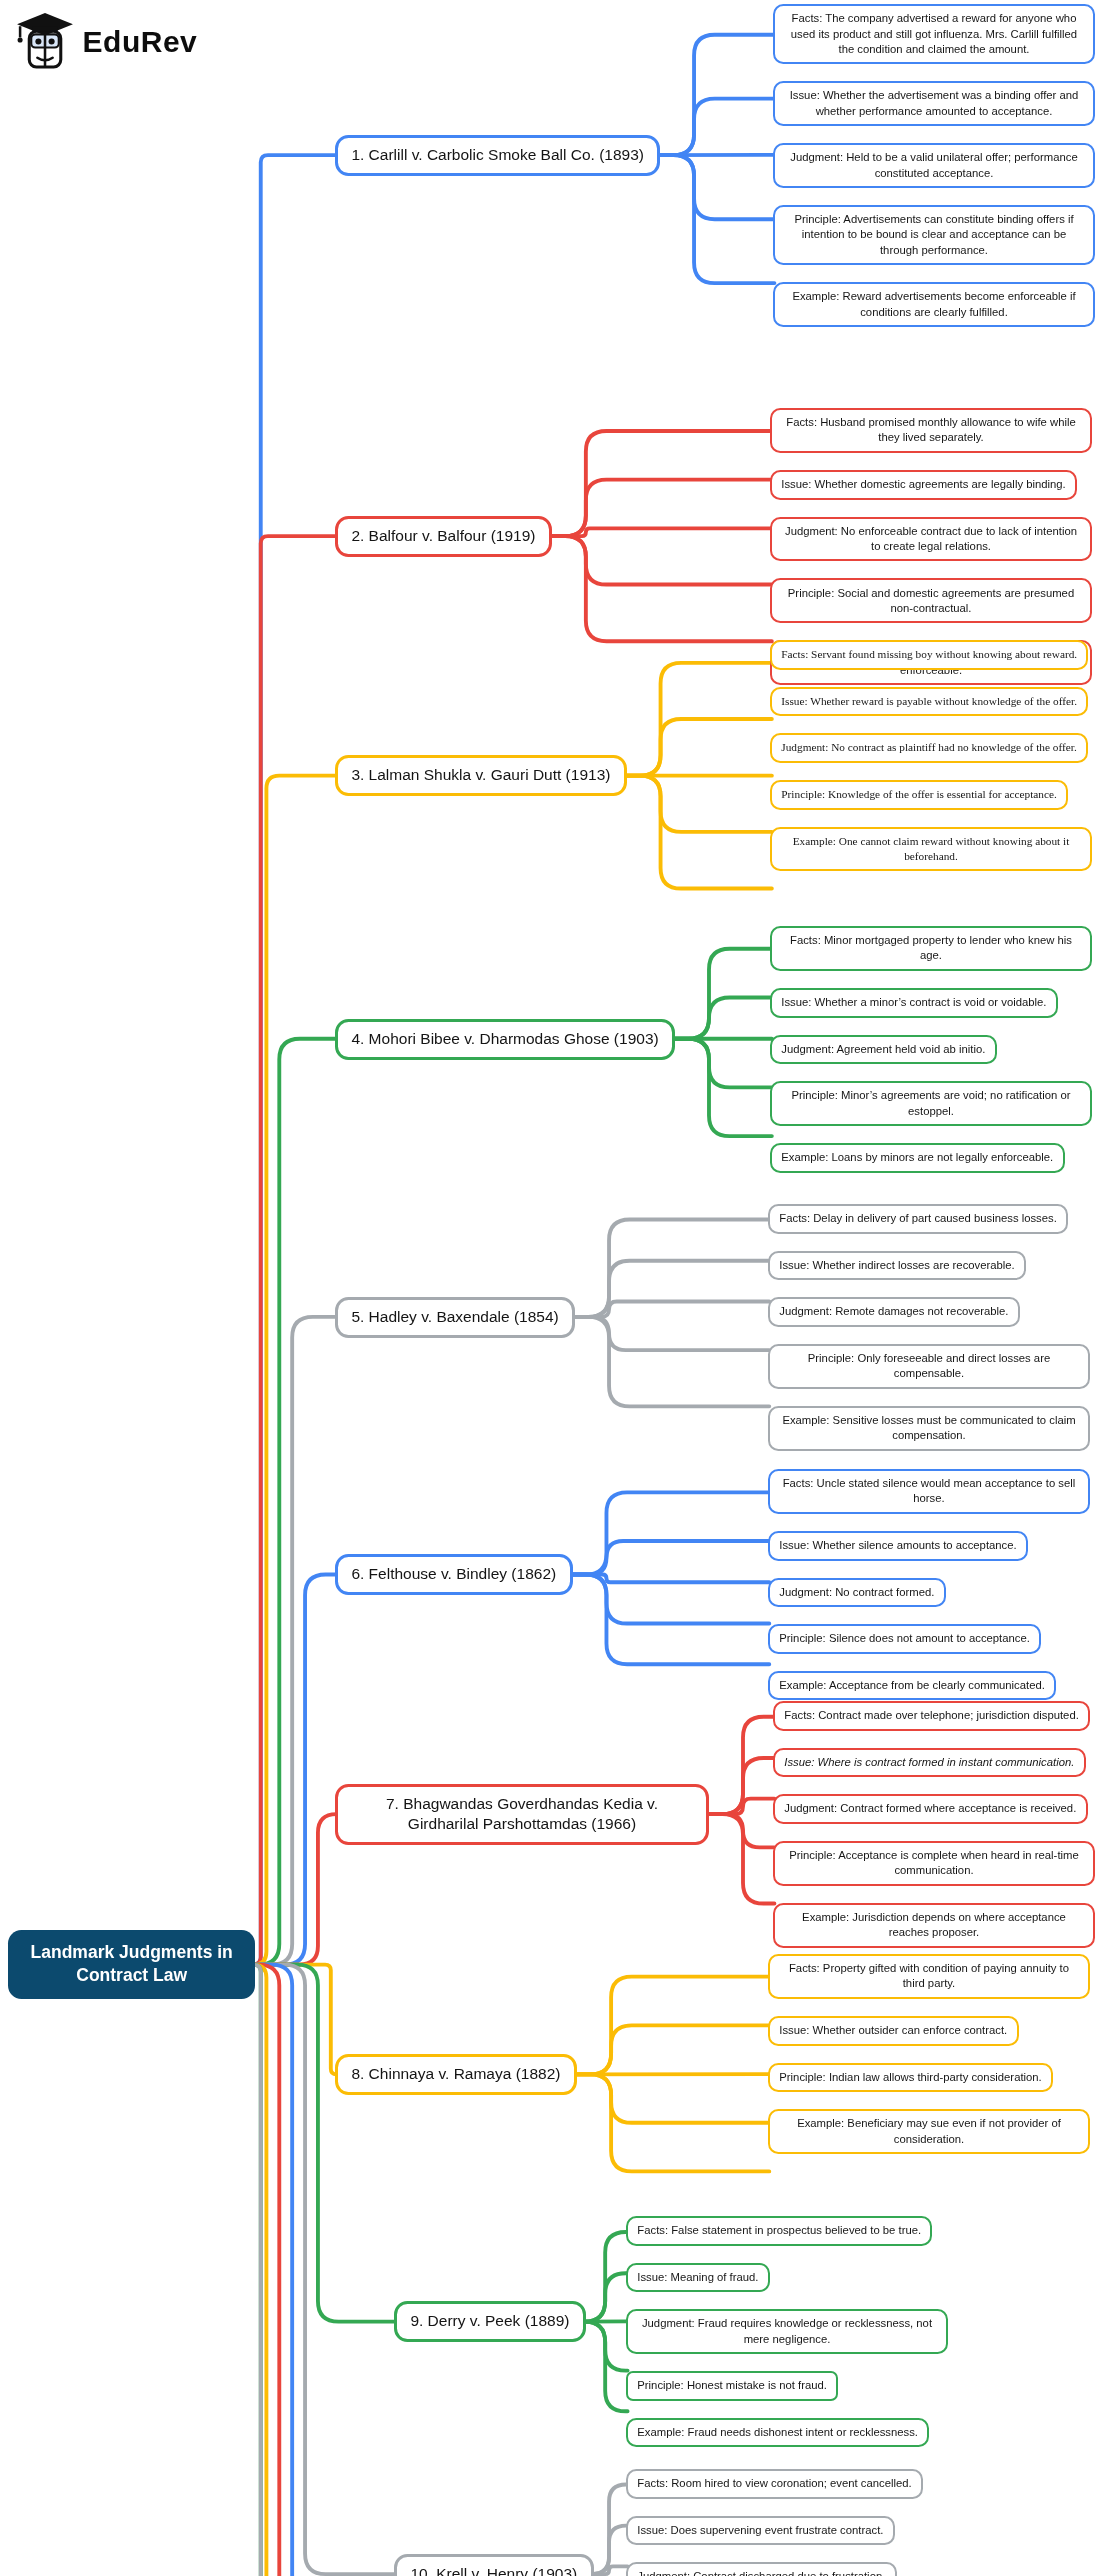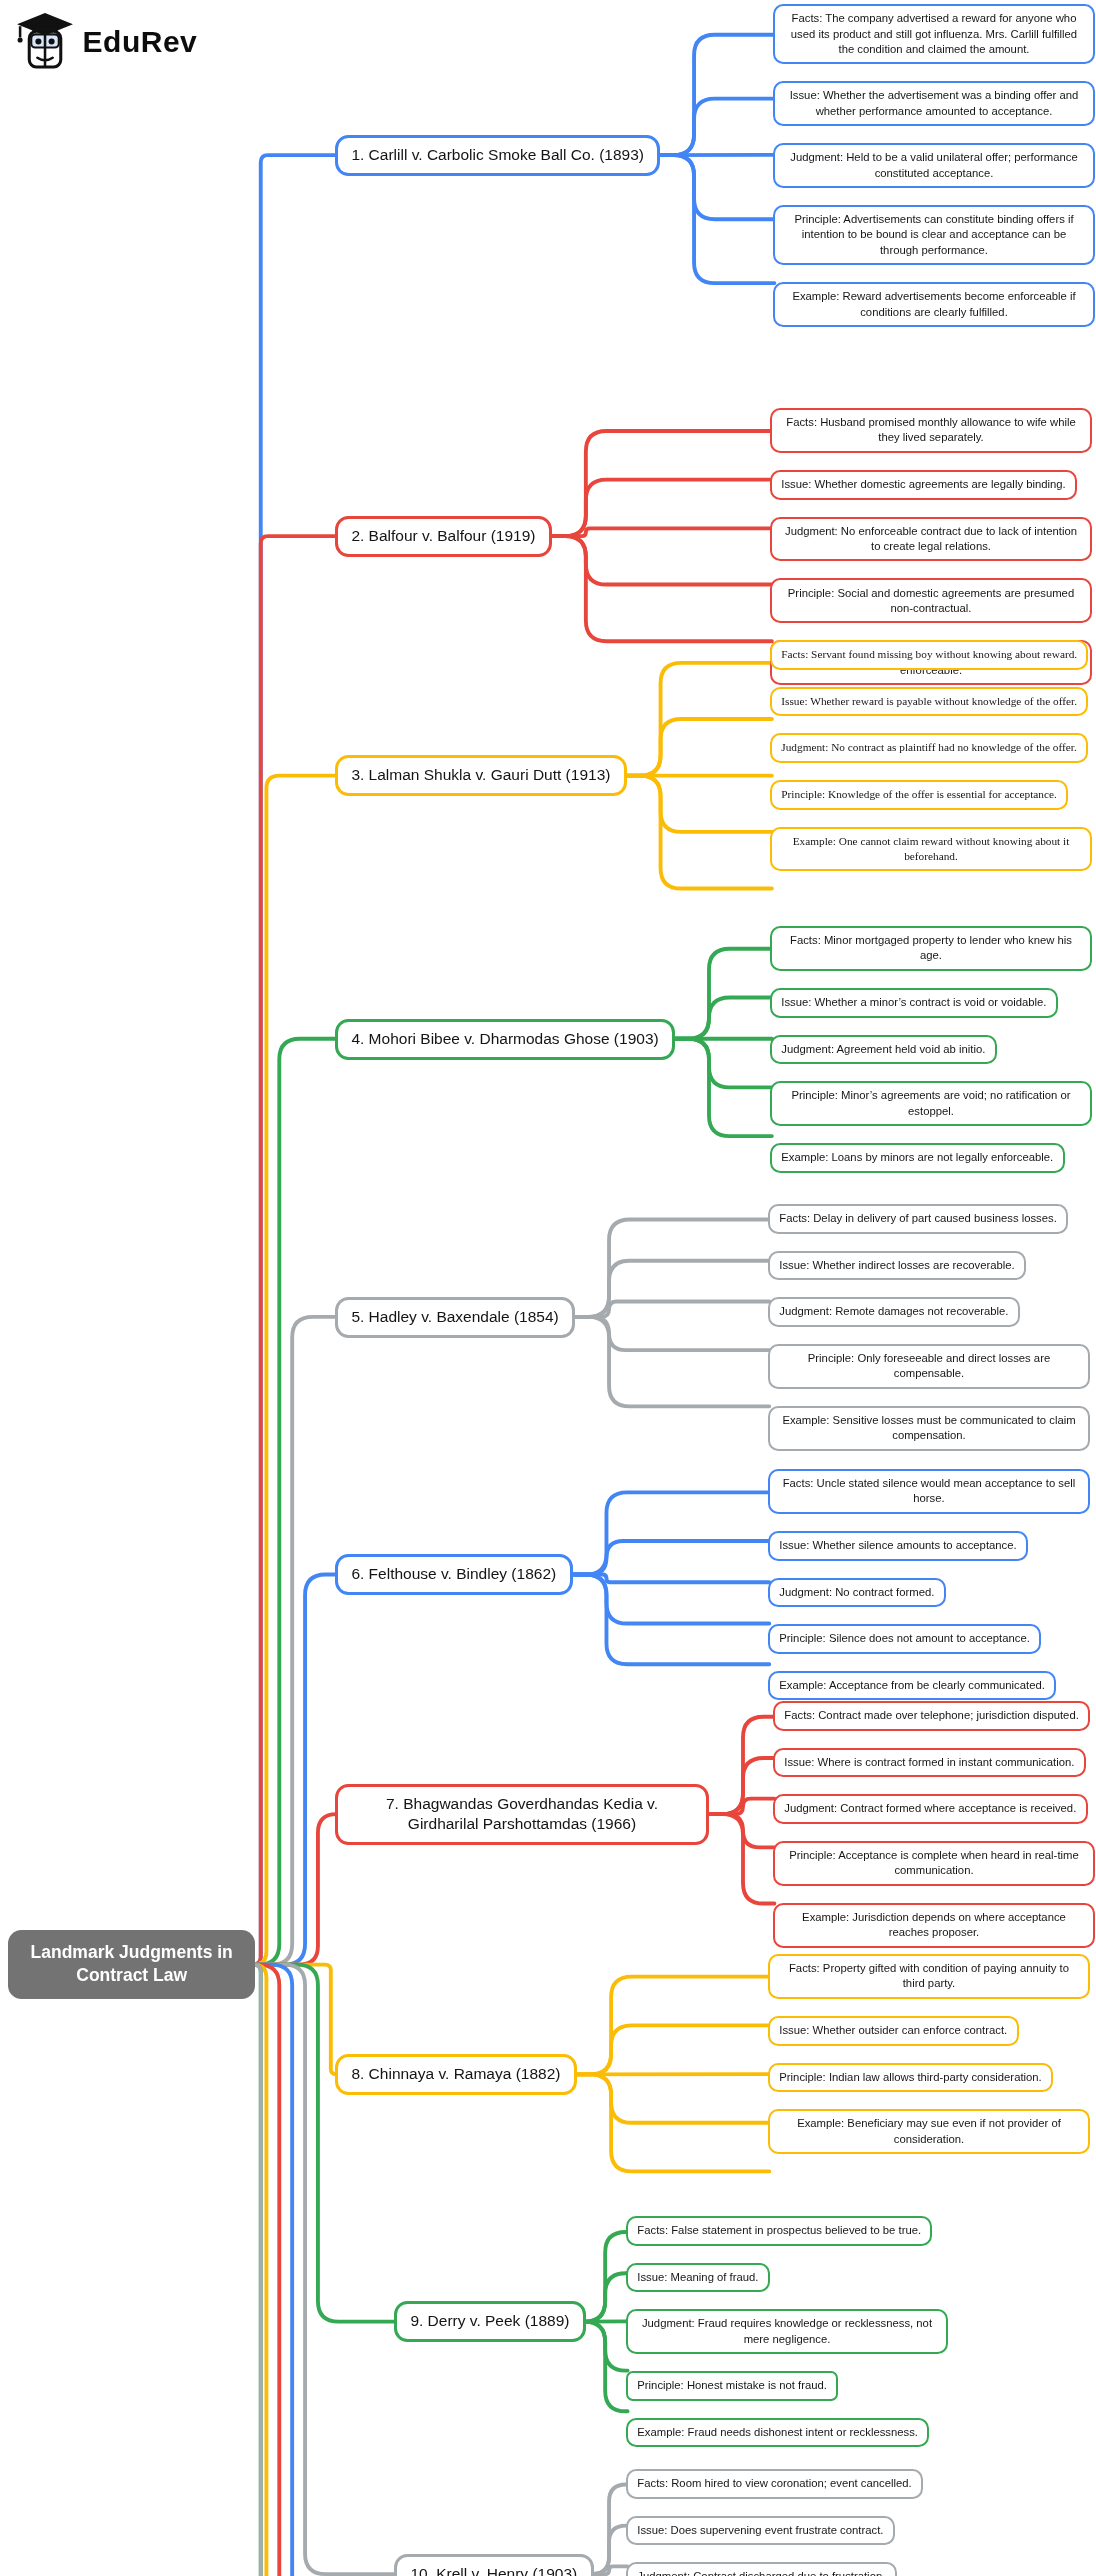--- a/index.html
+++ b/index.html
@@ -161,21 +161,21 @@
       <circle cx="74" cy="60" r="6" fill="#111111"></circle>
       <path d="M46 92 Q61 102 76 92" fill="none" stroke="#111111" stroke-width="5" stroke-linecap="round"></path>
       <polygon points="61,4 116,26 61,48 6,26" fill="#111111"></polygon>
       <rect x="36" y="30" width="50" height="10" fill="#111111"></rect>
       <line x1="12" y1="30" x2="12" y2="52" stroke="#111111" stroke-width="5"></line>
       <circle cx="12" cy="57" r="5" fill="#111111"></circle>
     </svg>
     <span class="brand">EduRev</span>
   </div>
 
-  <div id="root-node" class="node" style="background: #737373; color: rgb(255, 255, 255); top: 1930px;">
+  <div id="root-node" class="node" style="background: #0c4a6e; color: rgb(255, 255, 255); top: 1930px;">
     <span>Landmark Judgments in Contract Law</span>
   </div>
 
   <div id="groups">
       <div class="case-group">
       <div class="case-node" style="border-color: rgb(66, 133, 244); left: 335px; top: 135px;">
         <span>1. Carlill v. Carbolic Smoke Ball Co. (1893)</span>
       </div>
       <div class="leaf-col" style="left: 773px; top: 4.1px;">
           <div class="leaf-node" style="border-color: rgb(66, 133, 244);">
@@ -306,21 +306,21 @@
         </div>
     </div>
       <div class="case-group">
       <div class="case-node" style="border-color: rgb(232, 69, 60); left: 335px; top: 1784px;">
         <span>7. Bhagwandas Goverdhandas Kedia v. Girdharilal Parshottamdas (1966)</span>
       </div>
       <div class="leaf-col" style="left: 773px; top: 1701px;">
           <div class="leaf-node" style="border-color: rgb(232, 69, 60);">
       <span>Facts: Contract made over telephone; jurisdiction disputed.</span>
     </div>
-          <div class="leaf-node" style="border-color: rgb(232, 69, 60);">
+          <div class="leaf-node" style="border-color: rgb(232, 69, 60); font-style: italic;">
       <span>Issue: Where is contract formed in instant communication.</span>
     </div>
           <div class="leaf-node" style="border-color: rgb(232, 69, 60);">
       <span>Judgment: Contract formed where acceptance is received.</span>
     </div>
           <div class="leaf-node" style="border-color: rgb(232, 69, 60);">
       <span>Principle: Acceptance is complete when heard in real-time communication.</span>
     </div>
           <div class="leaf-node" style="border-color: rgb(232, 69, 60);">
       <span>Example: Jurisdiction depends on where acceptance reaches proposer.</span>

